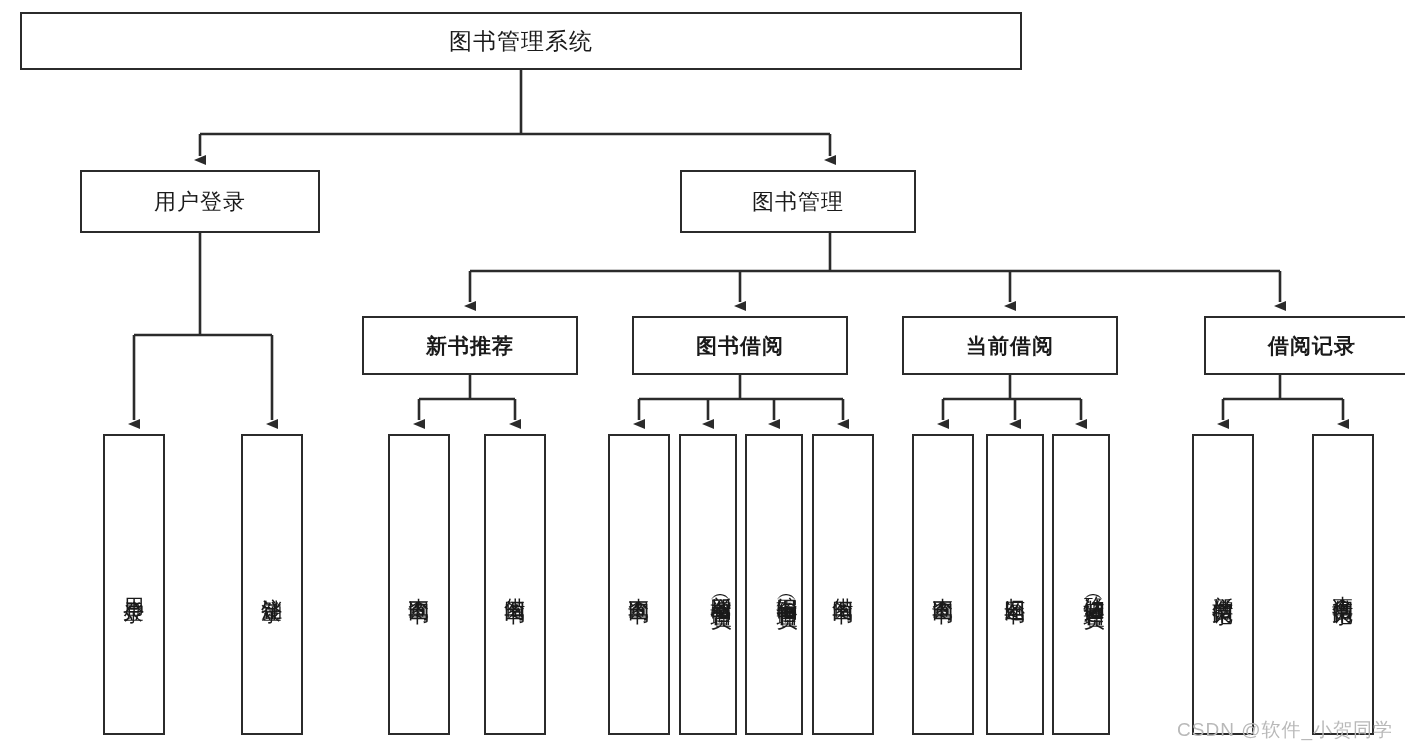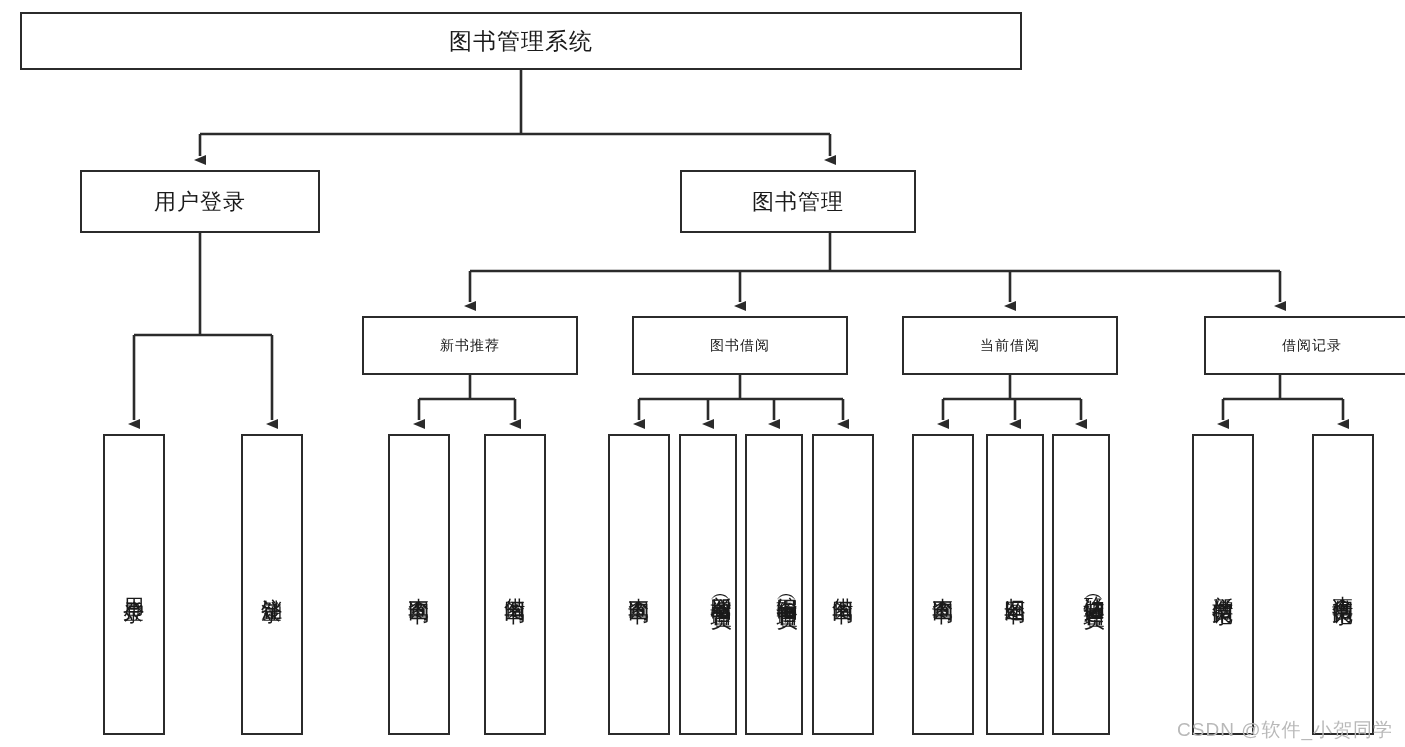--- a/index.html
+++ b/index.html
@@ -36,22 +36,23 @@
   }
   .node.lvl0{
     font-size:23px;
     letter-spacing:1px;
   }
   .node.lvl1{
     font-size:22px;
     letter-spacing:1px;
   }
   .node.lvl2{
-    font-size:14px;
+    font-size:21px;
     letter-spacing:1px;
+    font-weight:bold;
   }
   
   .node.leaf{
     writing-mode:vertical-rl;
     text-orientation:upright;
     font-size:21px;
     line-height:1.32;
     letter-spacing:2px;
     align-items:flex-start;
     justify-content:center;

